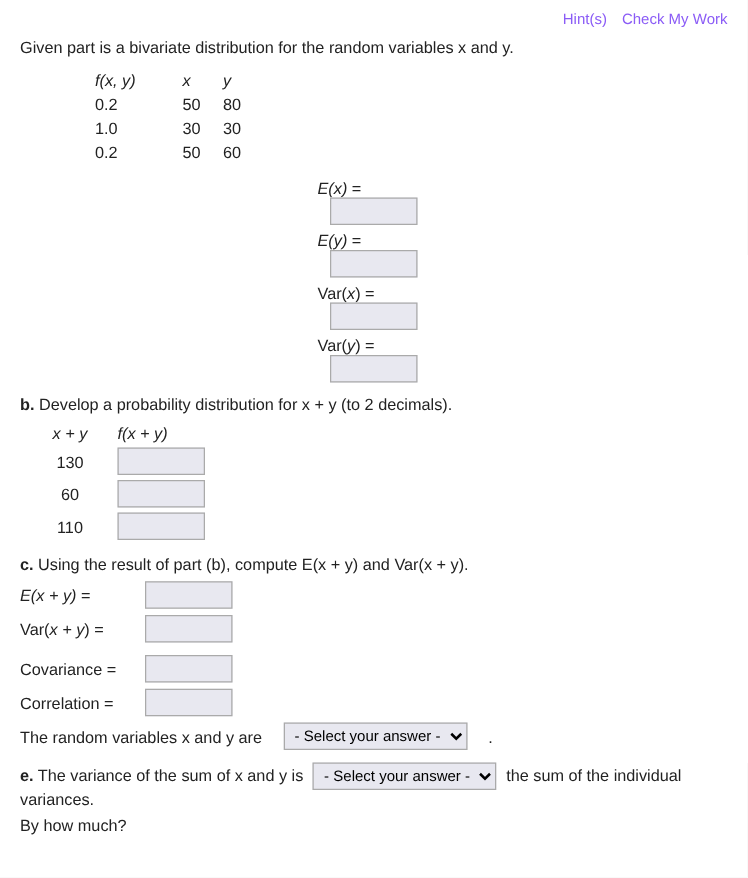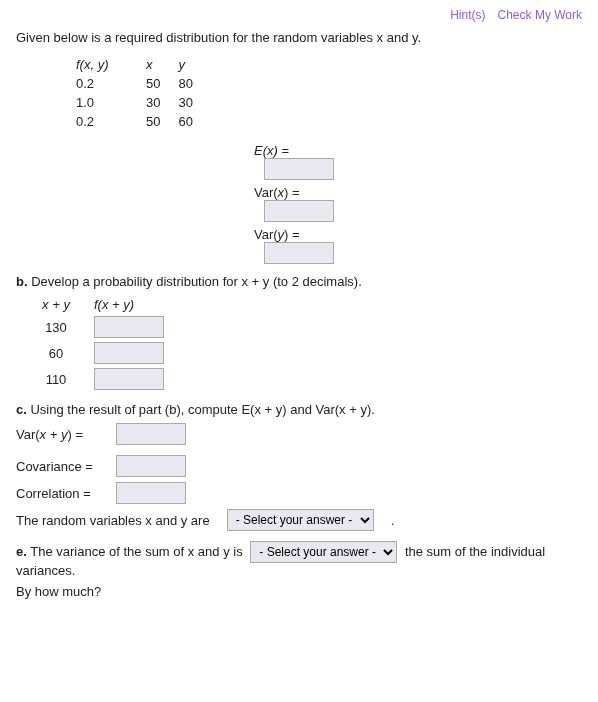--- a/index.html
+++ b/index.html
@@ -131,21 +131,21 @@
 </head>
 <body>
 
 <div class="page">
 
   <div class="top-bar">
     <a href="#">Hint(s)</a>
     <a href="#">Check My Work</a>
   </div>
 
-  <div class="intro-text">Given below is a required distribution for the random variables x and y.</div>
+  <div class="intro-text">Given part is a bivariate distribution for the random variables x and y.</div>
 
   <table class="distribution-table">
     <tbody>
         <tr>
       <td><span class="math">f(x, y)</span></td>
       <td><span class="math">x</span></td>
       <td><span class="math">y</span></td>
     </tr>
     <tr>
       <td>0.2</td>
@@ -164,20 +164,24 @@
     </tr>
   </tbody>
     </table>
 
   <div class="section-a">
     <div class="input-row">
       <span class="label"><span class="math">E(x)</span> =</span>
       <input class="input-box" type="text" value="" style="">
     </div>
     <div class="input-row">
+      <span class="label"><span class="math">E(y)</span> =</span>
+      <input class="input-box" type="text" value="" style="">
+    </div>
+    <div class="input-row">
       <span class="label">Var(<span class="math">x</span>) =</span>
       <input class="input-box" type="text" value="" style="">
     </div>
     <div class="input-row">
       <span class="label">Var(<span class="math">y</span>) =</span>
       <input class="input-box" type="text" value="" style="">
     </div>
   </div>
 
   <div class="section-b">
@@ -210,20 +214,24 @@
         </td>
       </tr>
     </tbody>
       </table>
   </div>
 
   <div class="section-c">
     <div class="part-header">
       <strong>c.</strong>
       <span>Using the result of part (b), compute E(x + y) and Var(x + y).</span>
+    </div>
+    <div class="eq-row">
+      <span class="eq-label"><span class="math">E(x + y)</span> =</span>
+      <input class="input-box" type="text" value="" style="">
     </div>
     <div class="eq-row">
       <span class="eq-label">Var(<span class="math">x + y</span>) =</span>
       <input class="input-box" type="text" value="" style="">
     </div>
   </div>
 
   <div class="section-d">
     <div class="eq-row">
       <span class="eq-label">Covariance =</span>

